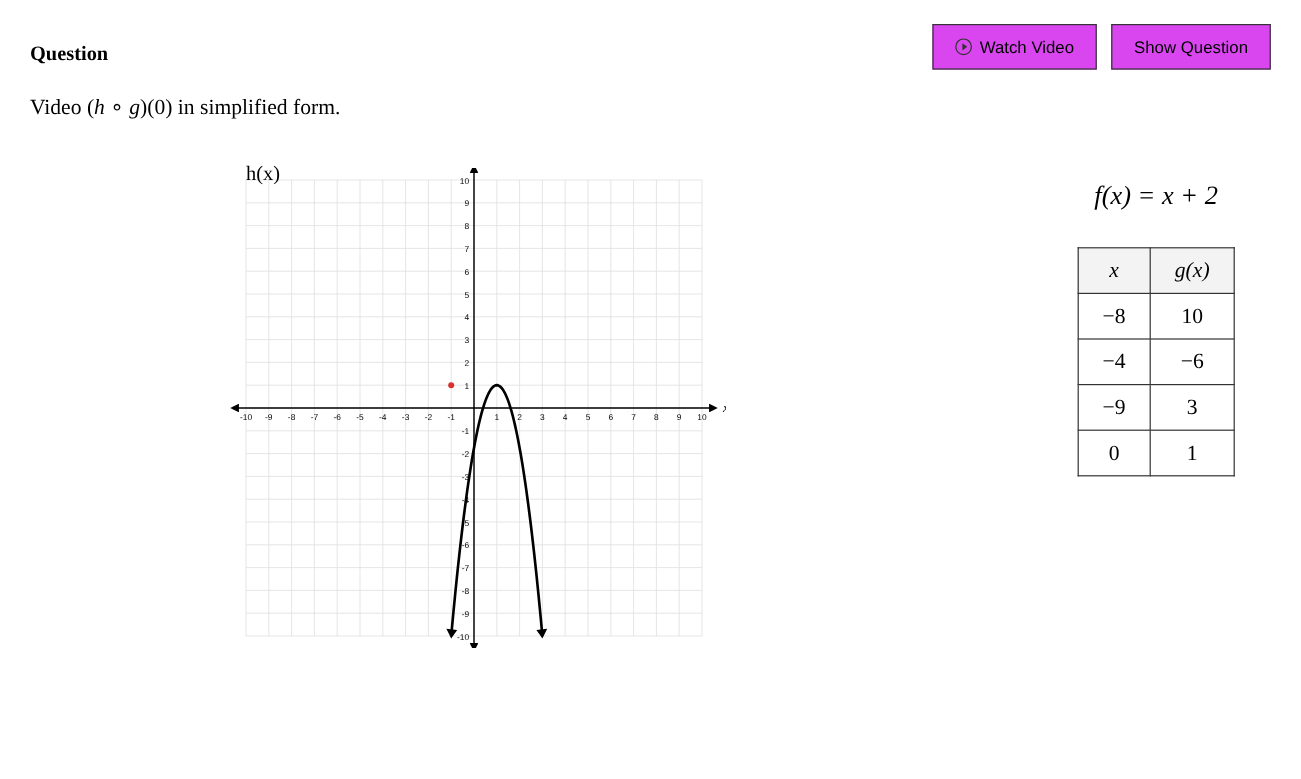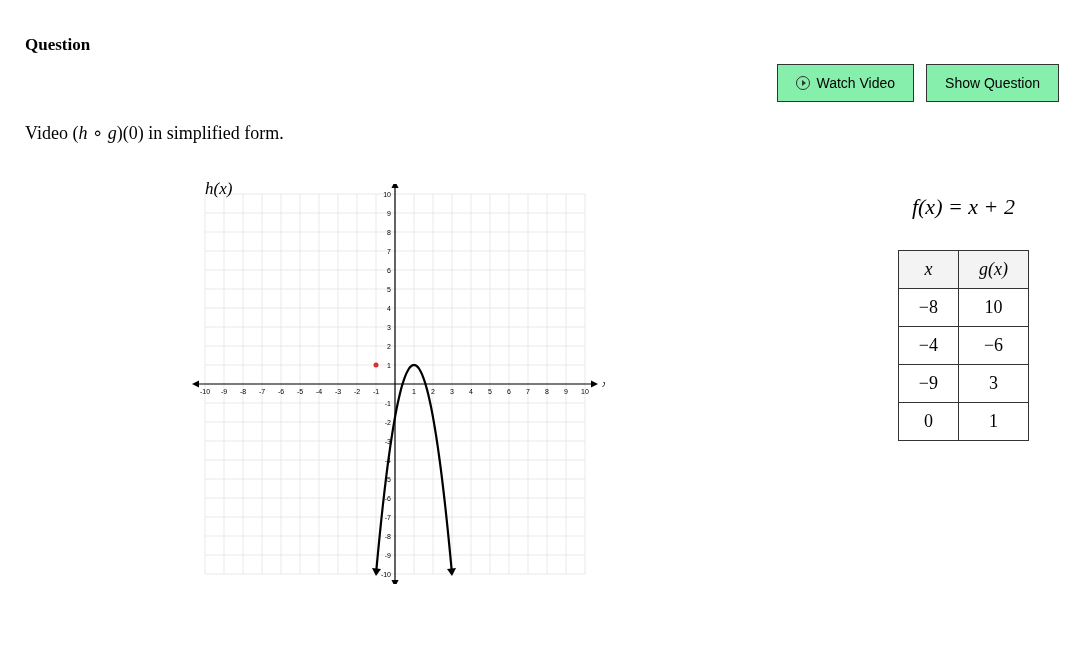--- a/index.html
+++ b/index.html
@@ -25,29 +25,28 @@
     font-weight: bold;
     font-size: 17px;
     margin-top: 15px;
   }
   .buttons {
     display: flex;
     gap: 12px;
   }
   .btn {
     border: 1px solid #333;
-    background: #86efac;
+    background: #d946ef;
     padding: 10px 18px;
     font-family: Arial, sans-serif;
     font-size: 14px;
     cursor: pointer;
     display: flex;
     align-items: center;
     gap: 6px;
-    margin-top: 44px;
   }
   .play-icon {
     width: 14px;
     height: 14px;
     border: 1.5px solid #333;
     border-radius: 50%;
     display: inline-flex;
     align-items: center;
     justify-content: center;
     position: relative;
@@ -72,21 +71,20 @@
     display: flex;
     align-items: flex-start;
     gap: 120px;
   }
   .graph-area {
     position: relative;
     margin-left: 160px;
     margin-top: 10px;
   }
   .graph-label {
-    font-style: italic;
     font-size: 17px;
     position: absolute;
     top: -5px;
     left: 20px;
   }
   .right-side {
     margin-top: 20px;
     margin-left: auto;
     margin-right: 30px;
   }

